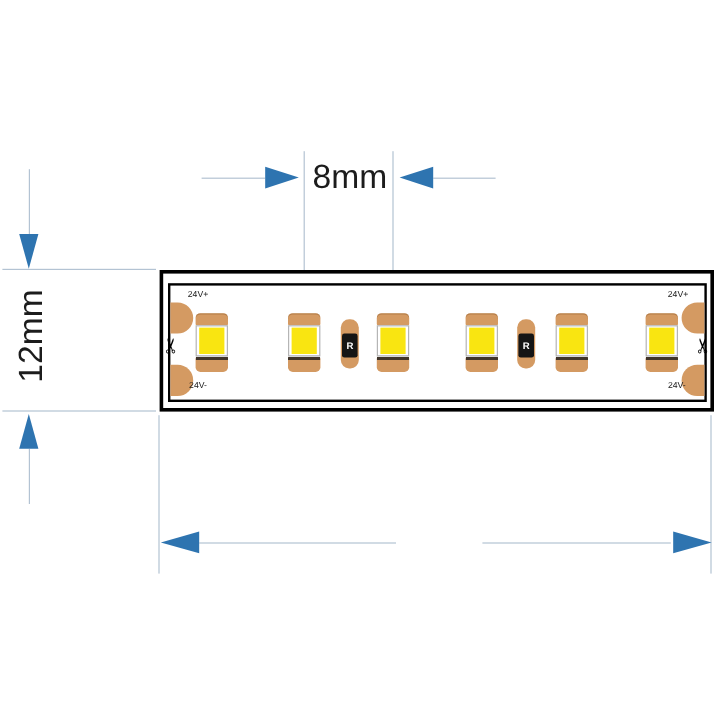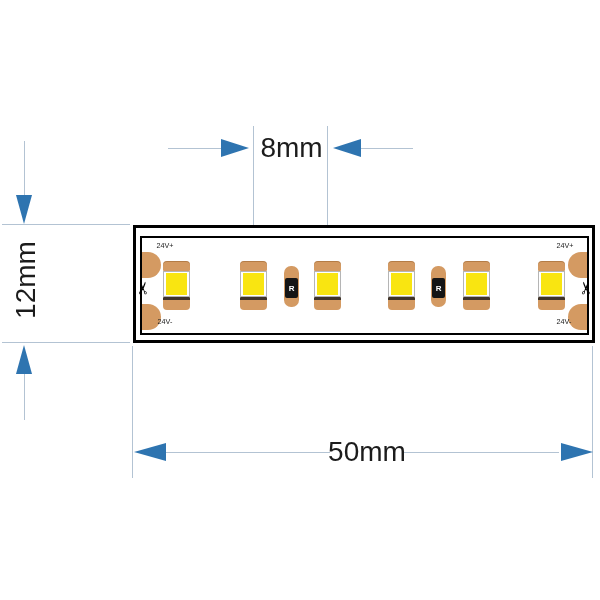--- a/index.html
+++ b/index.html
@@ -60,21 +60,20 @@
 
   <div class="ar" style="left:221px;top:139px;border-width:9px 0 9px 28px;border-left-color:var(--blue);"></div>
   <div class="ar" style="left:333px;top:139px;border-width:9px 28px 9px 0;border-right-color:var(--blue);"></div>
   <div class="ar" style="left:16px;top:195px;border-width:29px 8px 0 8px;border-top-color:var(--blue);"></div>
   <div class="ar" style="left:16px;top:345px;border-width:0 8px 29px 8px;border-bottom-color:var(--blue);"></div>
   <div class="ar" style="left:134px;top:443px;border-width:9px 32px 9px 0;border-right-color:var(--blue);"></div>
   <div class="ar" style="left:561px;top:443px;border-width:9px 0 9px 32px;border-left-color:var(--blue);"></div>
 
   <div class="dimlabel" style="left:255px;top:133px;width:73px;text-align:center;">8mm</div>
   <div class="dimlabel" style="left:26px;top:280px;transform:translate(-50%,-50%) rotate(-90deg);">12mm</div>
-  <div class="dimlabel" style="left:328px;top:437px;width:78px;text-align:center;">50mm</div>
 
   <div id="strip-outer"></div>
   <div id="strip-inner"></div>
 
   <div class="pad left" style="left:142px;top:252px;"></div>
   <div class="pad left" style="left:142px;top:304px;"></div>
   <div class="pad right" style="left:568px;top:252px;"></div>
   <div class="pad right" style="left:568px;top:304px;"></div>
 
   <span class="tinylabel" style="left:165px;top:246px;">24V+</span>

